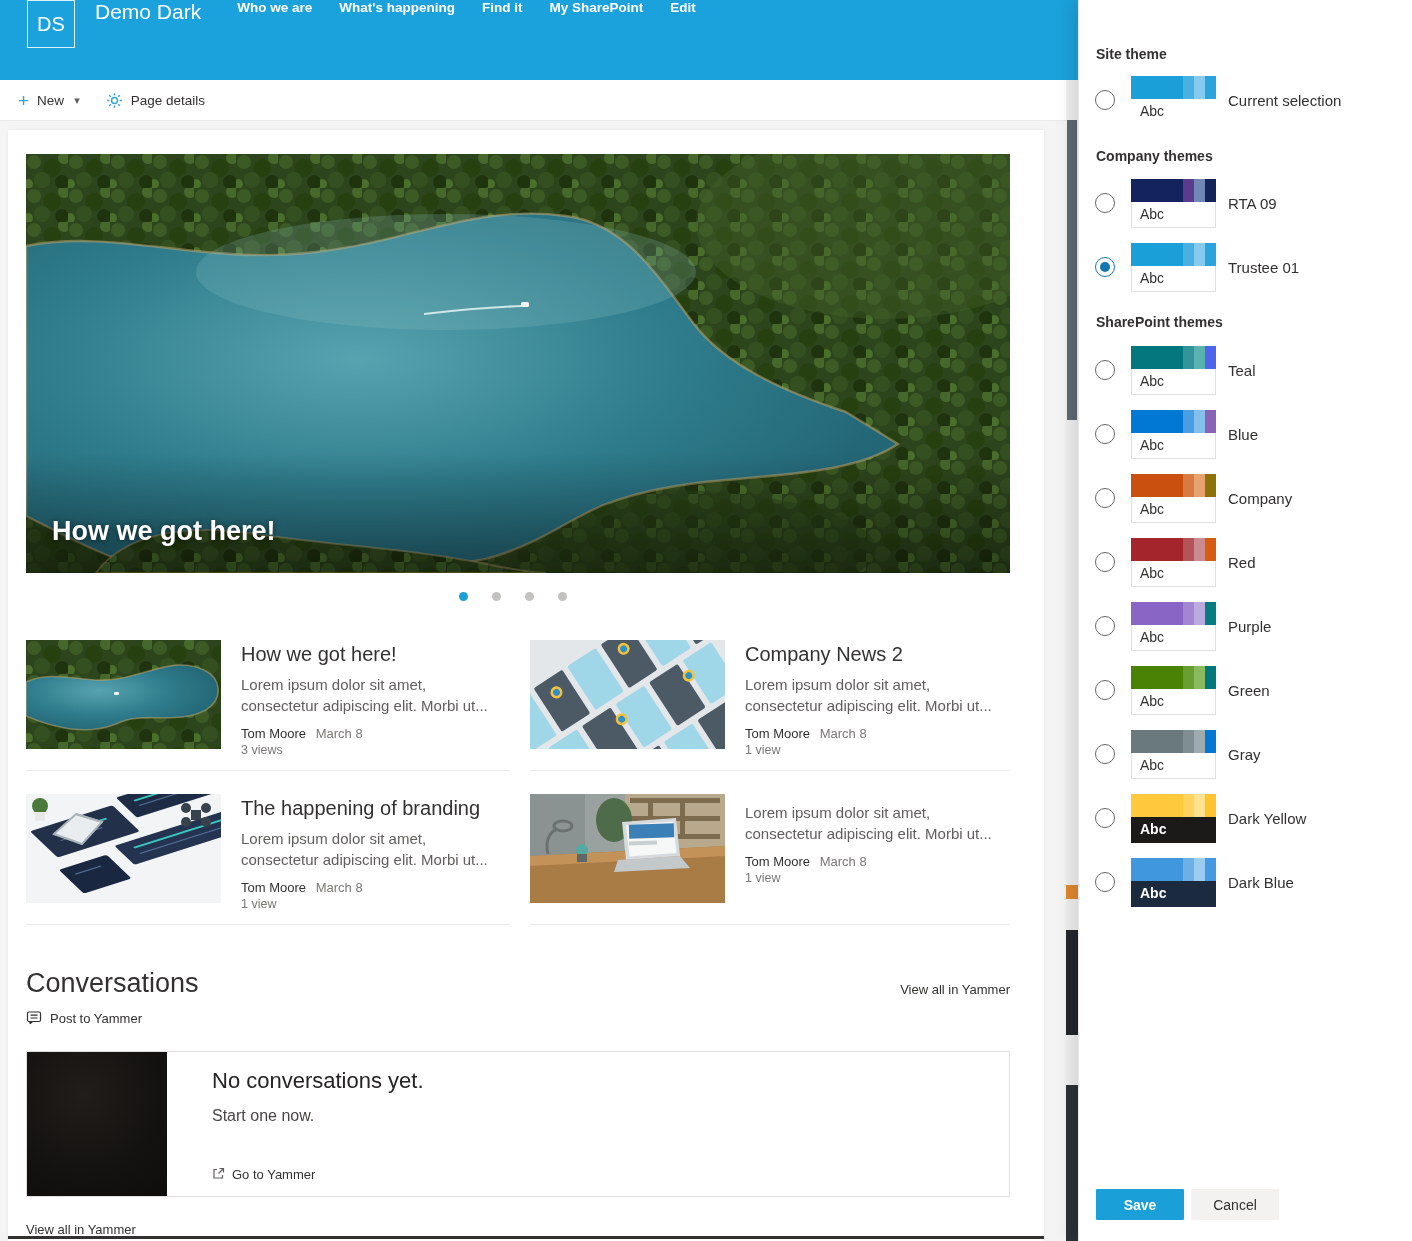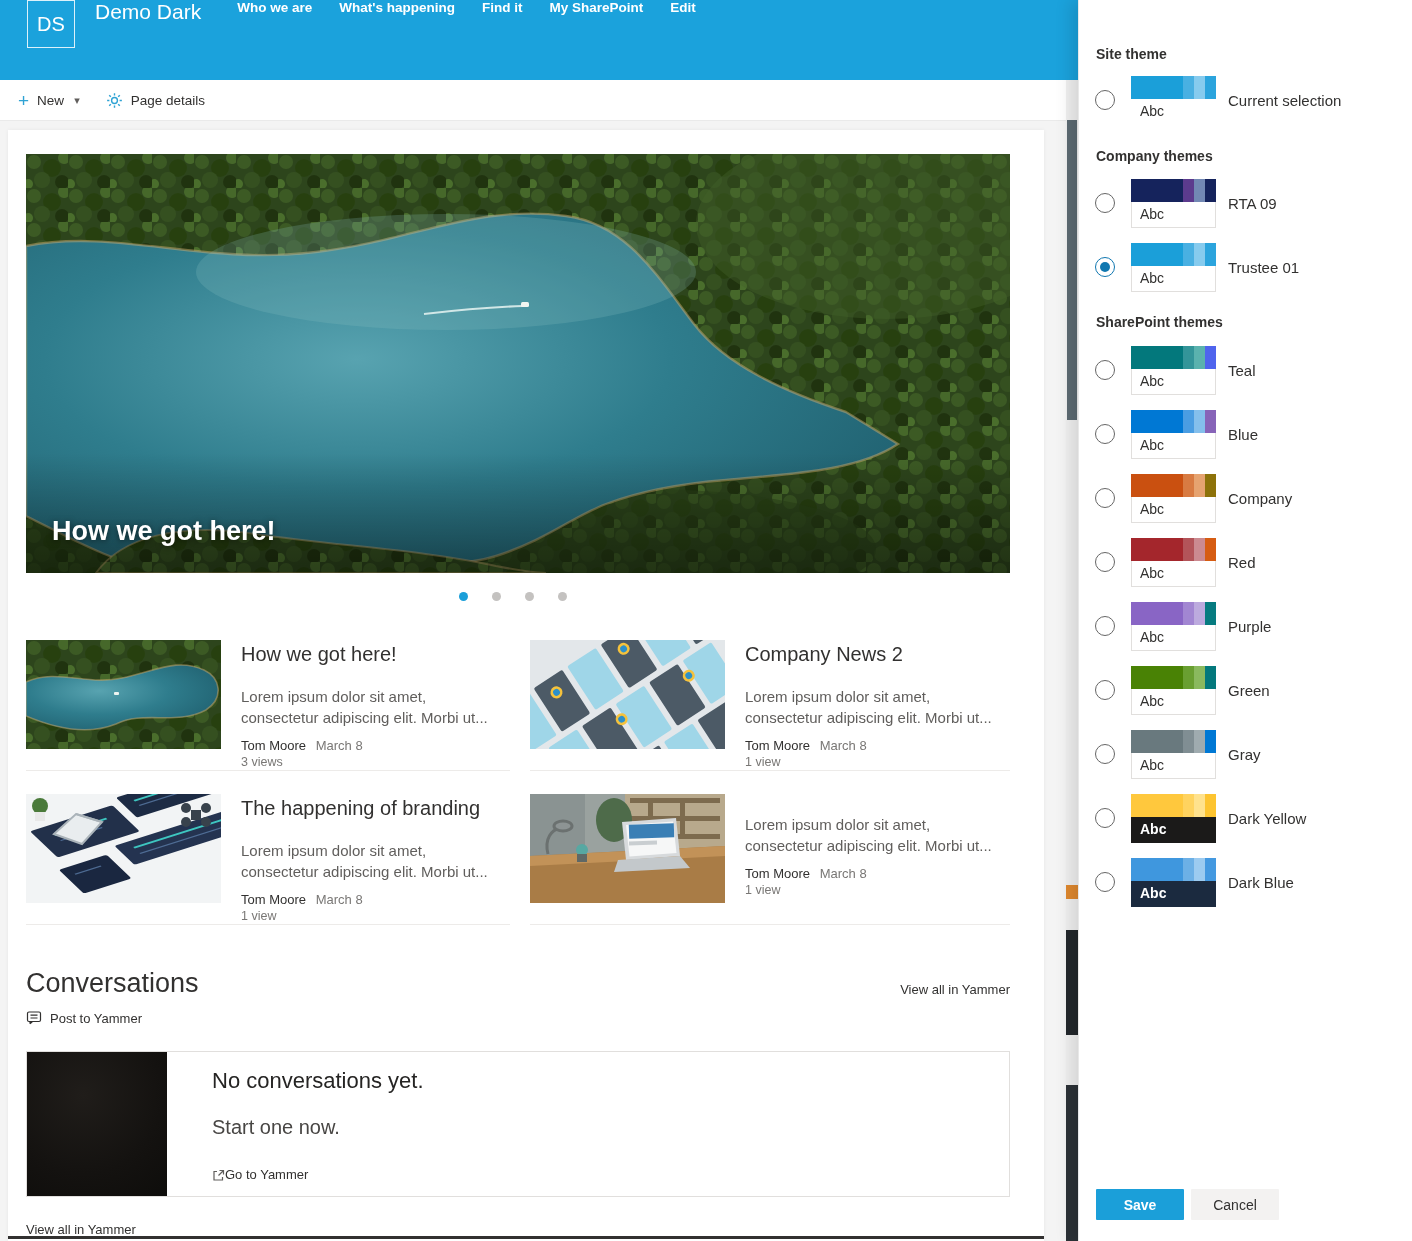--- a/index.html
+++ b/index.html
@@ -33,38 +33,38 @@
   #hero-title{left:52px;top:516px;color:#fff;font-size:27px;font-weight:600;
     text-shadow:0 1px 6px rgba(0,0,0,.55);cursor:pointer}
   #dots{left:459px;top:592px;display:flex;gap:24px}
   .dot{width:9px;height:9px;border-radius:50%;background:#c4c2c0;cursor:pointer}
   .dot.active{background:#1b9fd9}
 
   
   .news-card{display:flex;gap:20px;cursor:pointer}
   .thumb{width:195px;height:109px;flex:0 0 195px;overflow:hidden;background:#ddd}
   .card-title{font-size:20px;font-weight:400;color:#323130;line-height:1.2;margin-top:2px}
-  .card-body{font-size:15px;color:#605e5c;line-height:1.42;margin-top:20px;width:262px}
+  .card-body{font-size:15px;color:#605e5c;line-height:1.42;margin-top:8px;width:262px}
   .card-byline{margin-top:9px;font-size:13px}
   .card-author{font-weight:400;color:#323130}
   .card-date{color:#797775;margin-left:6px}
   .card-views{font-size:12.5px;color:#797775;margin-top:2px}
   .divider{height:1px;background:#edebe9}
 
   
   #conv-heading{left:26px;top:968px;font-size:27px;font-weight:300;color:#323130}
   #conv-viewall-top{left:810px;top:982px;width:200px;text-align:right;font-size:13px;cursor:pointer}
   #post-yammer{left:26px;top:1010px;display:flex;align-items:center;gap:8px;font-size:13px;cursor:pointer}
   #conv-card{left:26px;top:1051px;width:982px;height:144px;border:1px solid #e1dfdd;background:#fff;display:flex}
   #conv-img{width:140px;height:100%;flex:0 0 140px;background:
     radial-gradient(circle at 40% 30%, #201d1a 0%, #141210 60%, #0e0d0b 100%)}
   #conv-text{padding:16px 0 0 45px;position:relative;flex:1}
   #conv-title{font-size:22px;font-weight:500;color:#252423}
-  #conv-sub{font-size:20px;color:#484644;margin-top:22px}
-  #conv-goto{position:absolute;left:45px;bottom:14px;display:flex;align-items:flex-end;font-size:13px;cursor:pointer}
+  #conv-sub{font-size:16px;color:#484644;margin-top:13px}
+  #conv-goto{position:absolute;left:45px;bottom:14px;display:flex;align-items:flex-start;gap:7px;font-size:13px;cursor:pointer}
   #conv-viewall-bottom{left:26px;top:1222px;font-size:13px;cursor:pointer}
   #bottom-rule{left:8px;top:1236px;width:1036px;height:3px;background:#323130}
 
   
   #scroll-strip{left:1066px;top:80px;width:12px;height:1161px;background:#f1f1f1}
   #scroll-thumb{left:1067px;top:120px;width:10px;height:300px;background:#5d6b73}
   .sliver{left:1066px;width:12px}
 
   
   #panel{left:1078px;top:0;width:334px;height:1241px;background:#fff;

